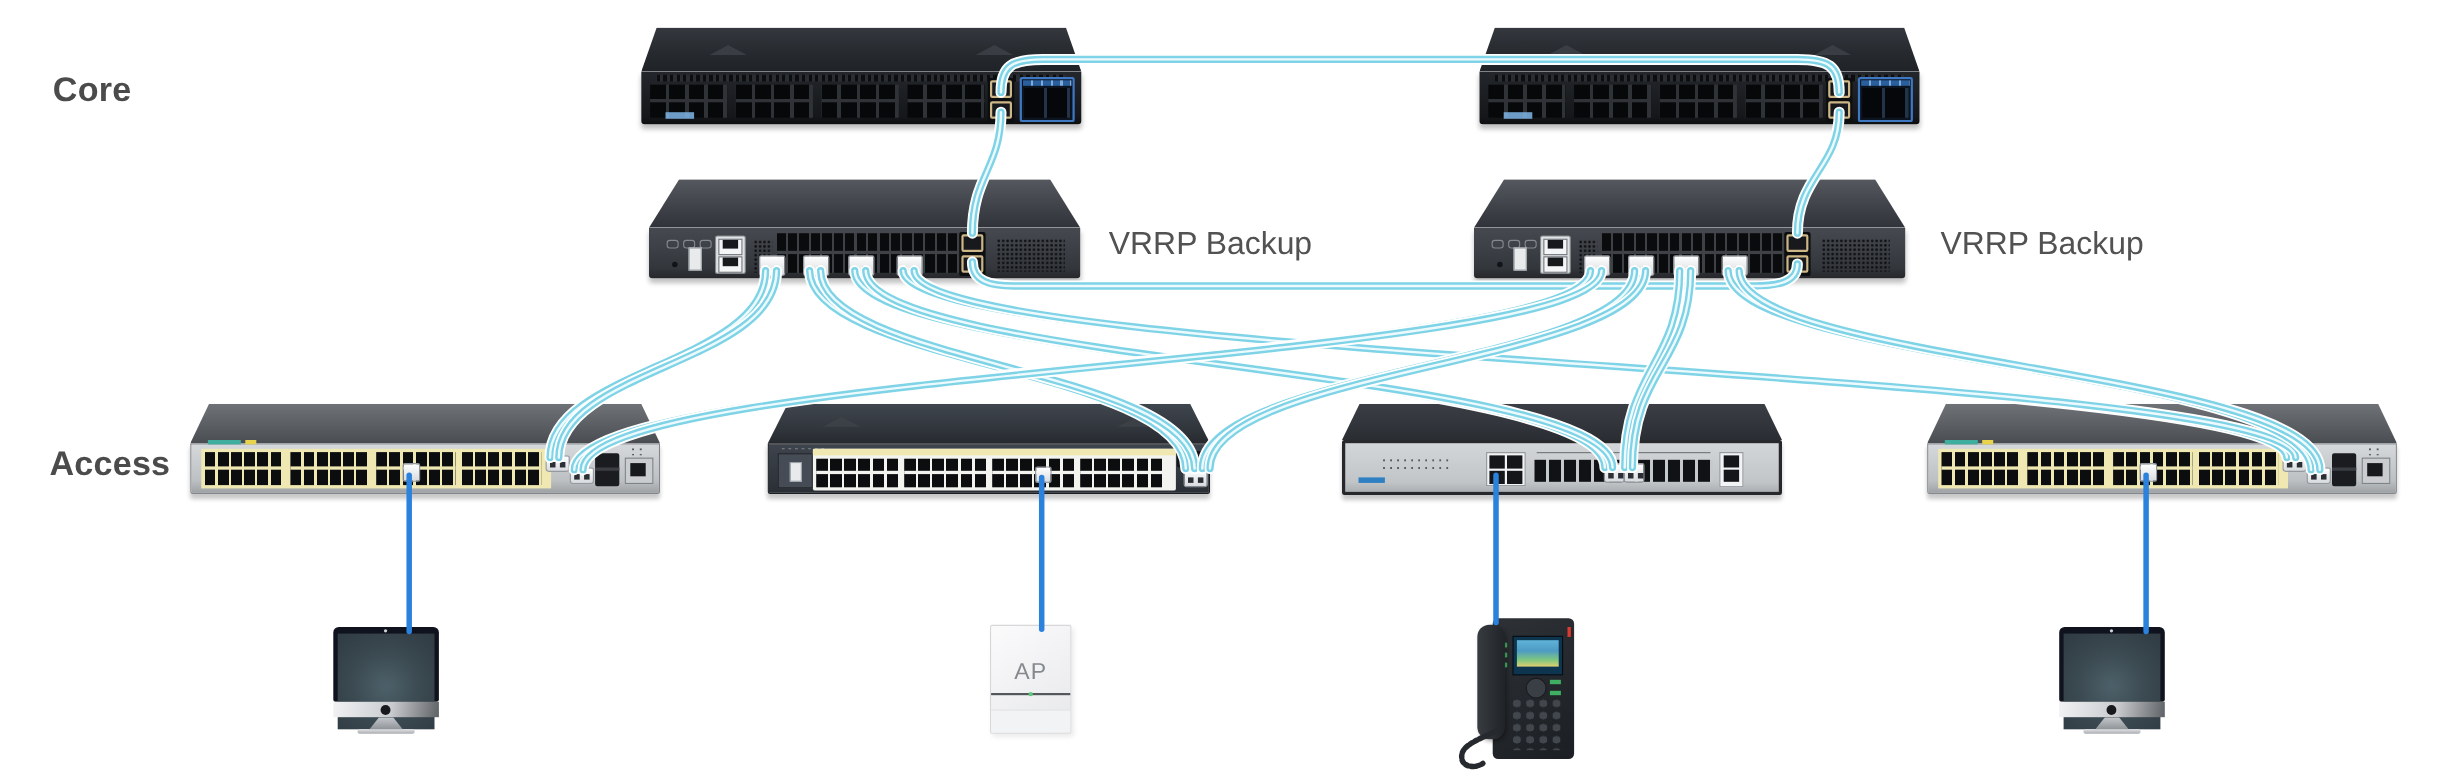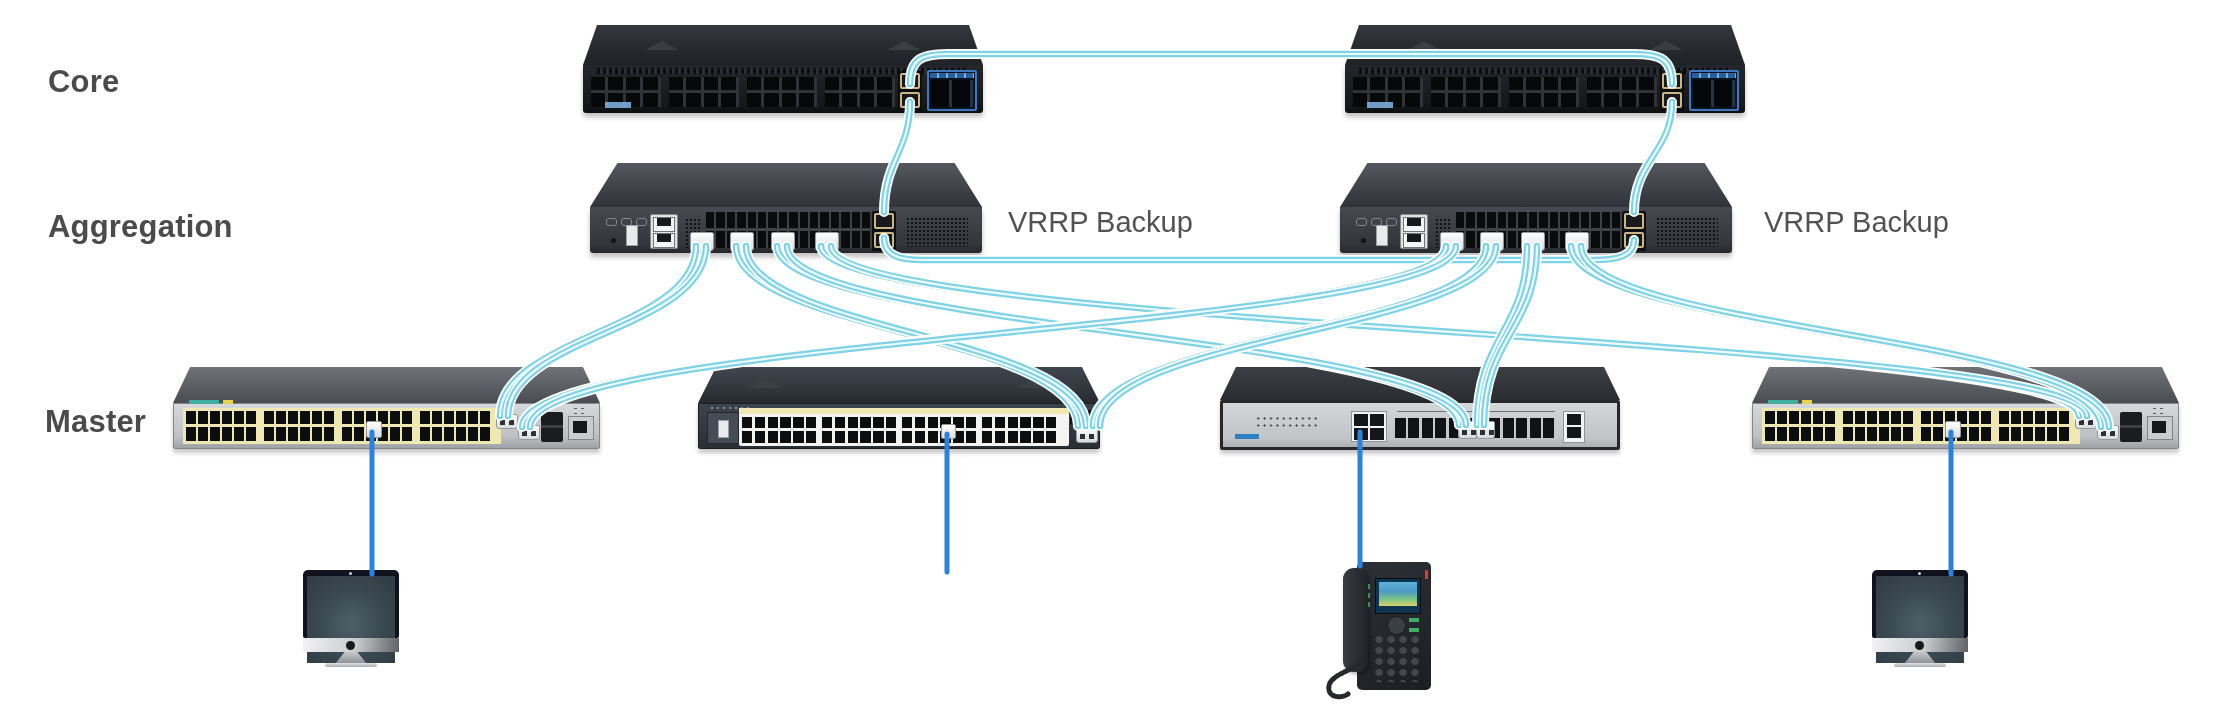--- a/index.html
+++ b/index.html
@@ -172,22 +172,21 @@
   .ph-cord{position:absolute;left:-22px;top:100px;width:46px;height:38px}
 
   .cable-layer{position:absolute;left:0;top:0;z-index:40;pointer-events:none}
 </style>
 </head>
 <body>
 
 <div class="stage">
 
   <div class="layer-label" style="left:48px;top:64px">Core</div>
-  <div class="layer-label" style="left:48px;top:209px">Aggregation</div>
-  <div class="layer-label" style="left:45px;top:404px">Master</div>
+  <div class="layer-label" style="left:45px;top:404px">Access</div>
   <div class="anno" style="left:1008px;top:206px">VRRP Backup</div>
   <div class="anno" style="left:1764px;top:206px">VRRP Backup</div>
 
   <div class="sw core-switch" style="left:583px;top:25px">
     <div class="cs-top">
       <span class="chev" style="left:62px"></span>
       <span class="chev" style="right:62px"></span>
     </div>
     <div class="cs-face">
       <div class="cs-vent"></div>
@@ -358,20 +357,26 @@
   <div class="sw imac" style="left:303px;top:570px">
     <div class="im-screen"></div>
     <div class="im-glass"></div>
     <div class="im-cam"></div>
     <div class="im-chin"></div>
     <div class="im-dot"></div>
     <div class="im-stand"></div>
     <div class="im-base"></div>
   </div>
 
+  <div class="sw ap" style="left:900px;top:568px">
+    <div class="ap-label">AP</div>
+    <div class="ap-line"></div>
+    <div class="ap-led"></div>
+    <div class="ap-foot"></div>
+  </div>
 
   <div class="sw phone" style="left:1343px;top:562px">
     <div class="ph-body"></div>
     <div class="ph-screen"></div>
     <div class="ph-led"></div>
     <div class="ph-sk"></div>
     <div class="ph-nav"></div>
     <div class="ph-keys"></div>
     <div class="ph-gk" style="left:66px;top:56px"></div>
     <div class="ph-gk" style="left:66px;top:66px"></div>

